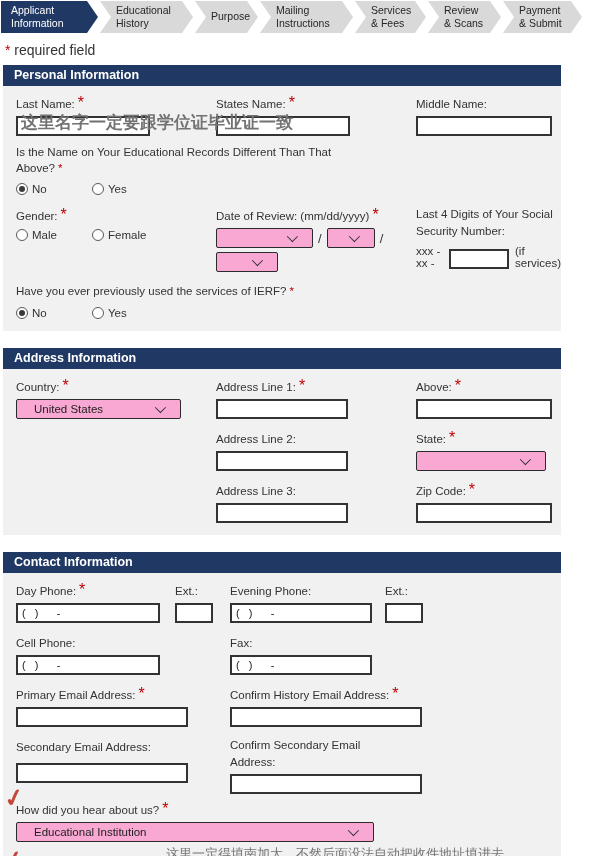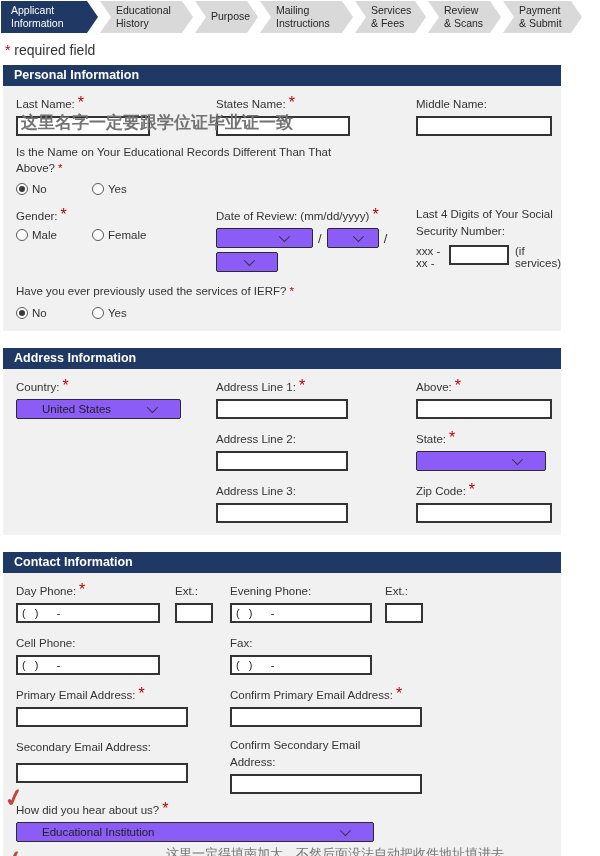--- a/index.html
+++ b/index.html
@@ -36,22 +36,22 @@
   .question{font-size:11.5px;line-height:1.35}
   .radio-row{display:flex;align-items:center;margin-top:7px}
   .radio-pair{display:flex;align-items:center;gap:4px;font-size:11.5px;min-width:76px}
   .radio{
     width:12px;height:12px;border:1px solid #595959;border-radius:50%;
     background:#fff;display:inline-block;position:relative;flex:none;box-sizing:border-box;
   }
   .radio.checked::after{content:"";position:absolute;left:2px;top:2px;right:2px;bottom:2px;background:#3a3a3a;border-radius:50%}
   .select{
     display:flex;align-items:center;justify-content:space-between;
-    background:#8b5cf6;border:1px solid #2b2b2b;border-radius:2px;height:20px;
-    padding:0 25px;font-size:11.5px;box-sizing:border-box;color:#222;
+    background:#f9a8d4;border:1px solid #2b2b2b;border-radius:2px;height:20px;
+    padding:0 17px;font-size:11.5px;box-sizing:border-box;color:#222;
   }
   .chev{width:7px;height:7px;border-right:1.6px solid #333;border-bottom:1.6px solid #333;transform:rotate(45deg) translateY(-2px);flex:none}
   .red-note{color:#737373}
   .check{
     position:absolute;color:#c4453a;font-size:24px;font-weight:bold;
     transform:rotate(-12deg);line-height:1;pointer-events:none;
   }
   .dob-line{display:flex;align-items:center;gap:5px;margin-top:4px;font-size:13px}
   .contact-grid{display:grid;grid-template-columns:159px 55px 155px auto;margin-bottom:10px}
   .email-grid{display:grid;grid-template-columns:214px auto;margin-bottom:10px}
@@ -147,21 +147,21 @@
         </div>
         <div class="dob-line">
           <div class="select" style="width:62px">
               <span></span>
               <span class="chev"></span>
             </div>
         </div>
       </div>
       <div>
         <div class="lbl" style="max-width:152px;line-height:1.45">Last 4 Digits of Your Social Security Number:</div>
-        <div style="display:flex;align-items:flex-start;gap:6px;margin-top:6px;font-size:11.5px">
+        <div style="display:flex;align-items:flex-end;gap:6px;margin-top:6px;font-size:11.5px">
           <span>xxx - xx -</span>
           <input class="tbox" style="width: 48px;" value="">
           <span>(if services)</span>
         </div>
       </div>
     </div>
 
     <div style="margin-top:12px">
       <div class="question">
         <span>Have you ever previously used the services of IERF?</span><span class="req">*</span>
@@ -260,21 +260,21 @@
         <input class="tbox" style="width: 130px;" value="(   )      -">
       </div>
       <div></div>
     </div>
     <div class="email-grid">
       <div>
         <div class="label-row"><span class="lbl">Primary Email Address:</span><span class="req">*</span></div>
         <input class="tbox" style="width: 160px;" value="">
       </div>
       <div>
-        <div class="label-row"><span class="lbl">Confirm Primary Email Address:</span><span class="req">*</span></div>
+        <div class="label-row"><span class="lbl">Confirm History Email Address:</span><span class="req">*</span></div>
         <input class="tbox" style="width: 180px;" value="">
       </div>
     </div>
     <div class="email-grid" style="margin-bottom:6px">
       <div>
         <div class="label-row"><span class="lbl">Secondary Email Address:</span></div>
         <input class="tbox" style="width: 160px; margin-top: 4px;" value="">
       </div>
       <div>
         <div class="lbl" style="max-width:162px;line-height:1.5">Confirm Secondary Email Address:</div>

